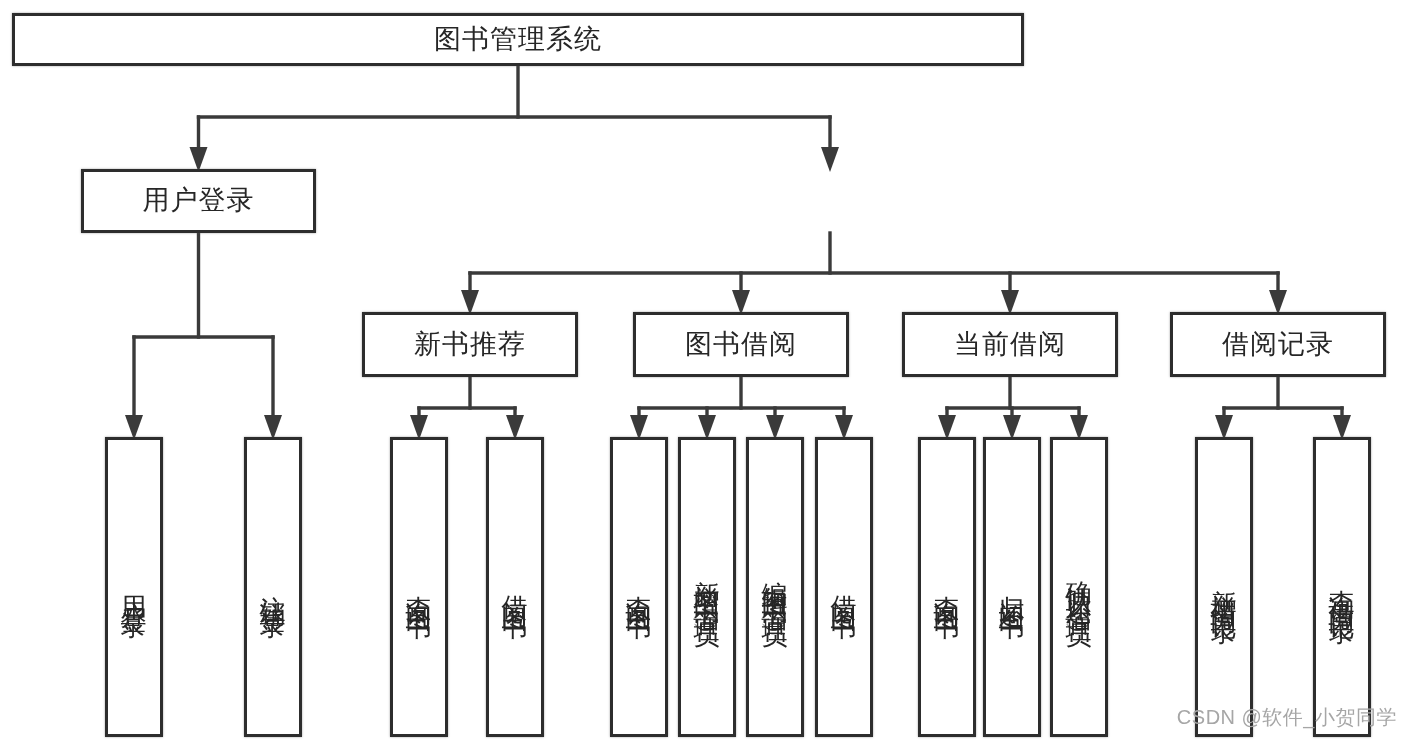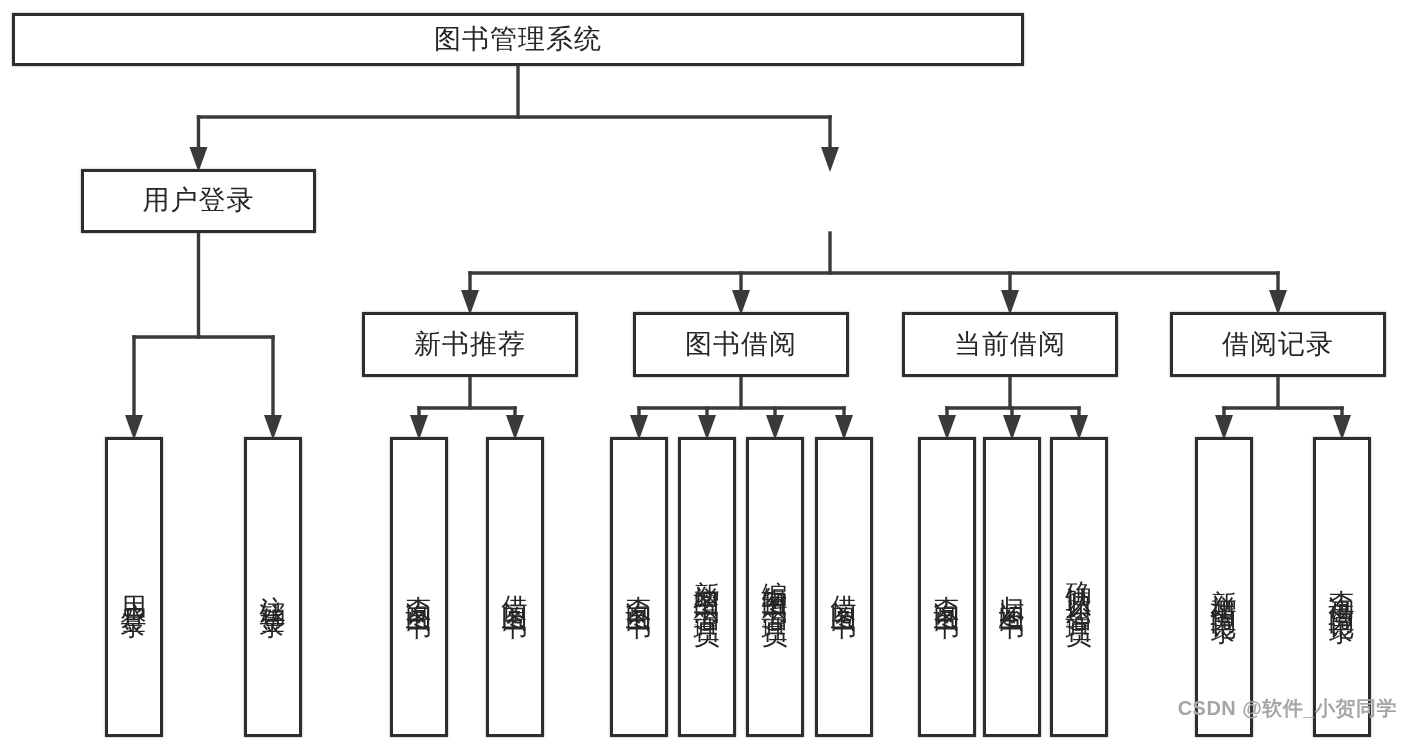--- a/index.html
+++ b/index.html
@@ -56,26 +56,25 @@
     stroke-linecap:square;
     fill:none;
   }
   .arrowhead{
     fill:var(--line-color);
     stroke:none;
   }
   .watermark{
     position:absolute;
     right:8px;
-    bottom:25px;
+    bottom:16px;
     font-size:20px;
     letter-spacing:0.5px;
     color:#a6a6a6;
     white-space:nowrap;
-    font-weight:bold;
   }
 </style>
 </head>
 <body>
 
 <div class="stage">
   <svg id="edges-layer" width="1405" height="747" viewBox="0 0 1405 747" xmlns="http://www.w3.org/2000/svg">
       <line x1="518" y1="66" x2="518" y2="117" class="edge-line"></line>
       <line x1="198.5" y1="117" x2="830" y2="117" class="edge-line"></line>
       <line x1="198.5" y1="117" x2="198.5" y2="159.5" class="edge-line"></line>

